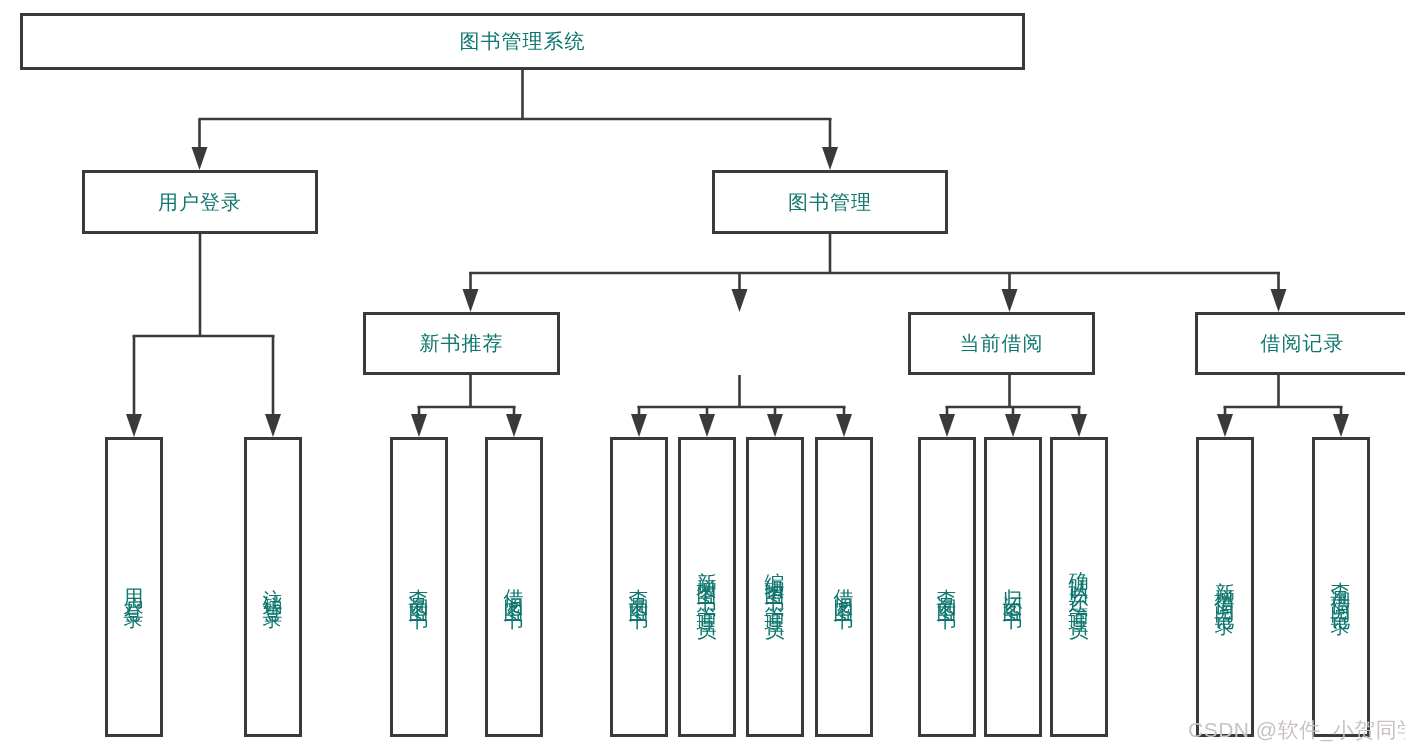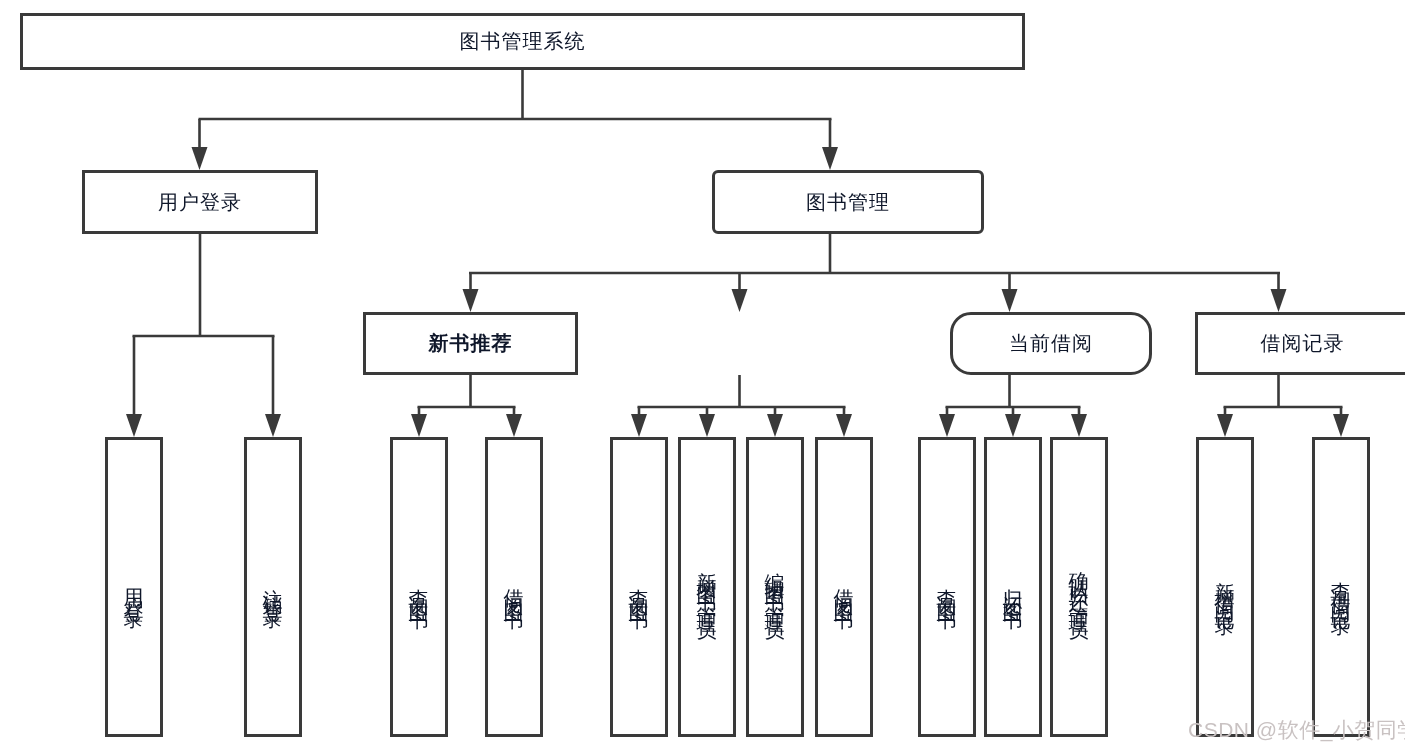--- a/index.html
+++ b/index.html
@@ -9,21 +9,21 @@
     background:#ffffff;
     font-family:"Liberation Sans","DejaVu Sans",sans-serif;
     overflow:hidden;
   }
   .wires{position:absolute;left:0;top:0;z-index:1;}
   .node{
     position:absolute;
     box-sizing:border-box;
     border:3px solid #3a3a3a;
     background:#ffffff;
-    color:#0f172a;
+    color:#0f766e;
     display:flex;
     align-items:center;
     justify-content:center;
     z-index:2;
     font-size:20px;
     letter-spacing:1px;
   }
   .hnode{white-space:nowrap;}
   .leaf{
     writing-mode:vertical-rl;
@@ -109,24 +109,24 @@
       <polygon points="1005,414 1021,414 1013,437"></polygon>
       <polygon points="1071,414 1087,414 1079,437"></polygon>
       <polygon points="1217,414 1233,414 1225,437"></polygon>
       <polygon points="1333,414 1349,414 1341,437"></polygon>
     </g>
   </svg>
 
   <div class="node hnode" style="left:20px;top:13px;width:1005px;height:57px;">图书管理系统</div>
 
   <div class="node hnode" style="left:82px;top:170px;width:236px;height:64px;">用户登录</div>
-  <div class="node hnode" style="left:712px;top:170px;width:272px;height:64px;border-radius:6px;">图书管理</div>
+  <div class="node hnode" style="left:712px;top:170px;width:236px;height:64px;">图书管理</div>
 
-  <div class="node hnode" style="left:363px;top:312px;width:215px;height:63px;font-weight:bold;">新书推荐</div>
-  <div class="node hnode" style="left:950px;top:312px;width:202px;height:63px;border-radius:21px;">当前借阅</div>
+  <div class="node hnode" style="left:363px;top:312px;width:197px;height:63px;">新书推荐</div>
+  <div class="node hnode" style="left:908px;top:312px;width:187px;height:63px;">当前借阅</div>
   <div class="node hnode" style="left:1171px;top:312px;width:215px;height:63px;margin-left:24px;">借阅记录</div>
 
   <div class="node leaf" style="left:105px;top:437px;width:58px;height:300px;">用户登录</div>
   <div class="node leaf" style="left:244px;top:437px;width:58px;height:300px;">注销登录</div>
 
   <div class="node leaf" style="left:390px;top:437px;width:58px;height:300px;">查询图书</div>
   <div class="node leaf" style="left:485px;top:437px;width:58px;height:300px;">借阅图书</div>
 
   <div class="node leaf" style="left:610px;top:437px;width:58px;height:300px;">查询图书</div>
   <div class="node leaf" style="left:678px;top:437px;width:58px;height:300px;">新增图书（管理员）</div>

